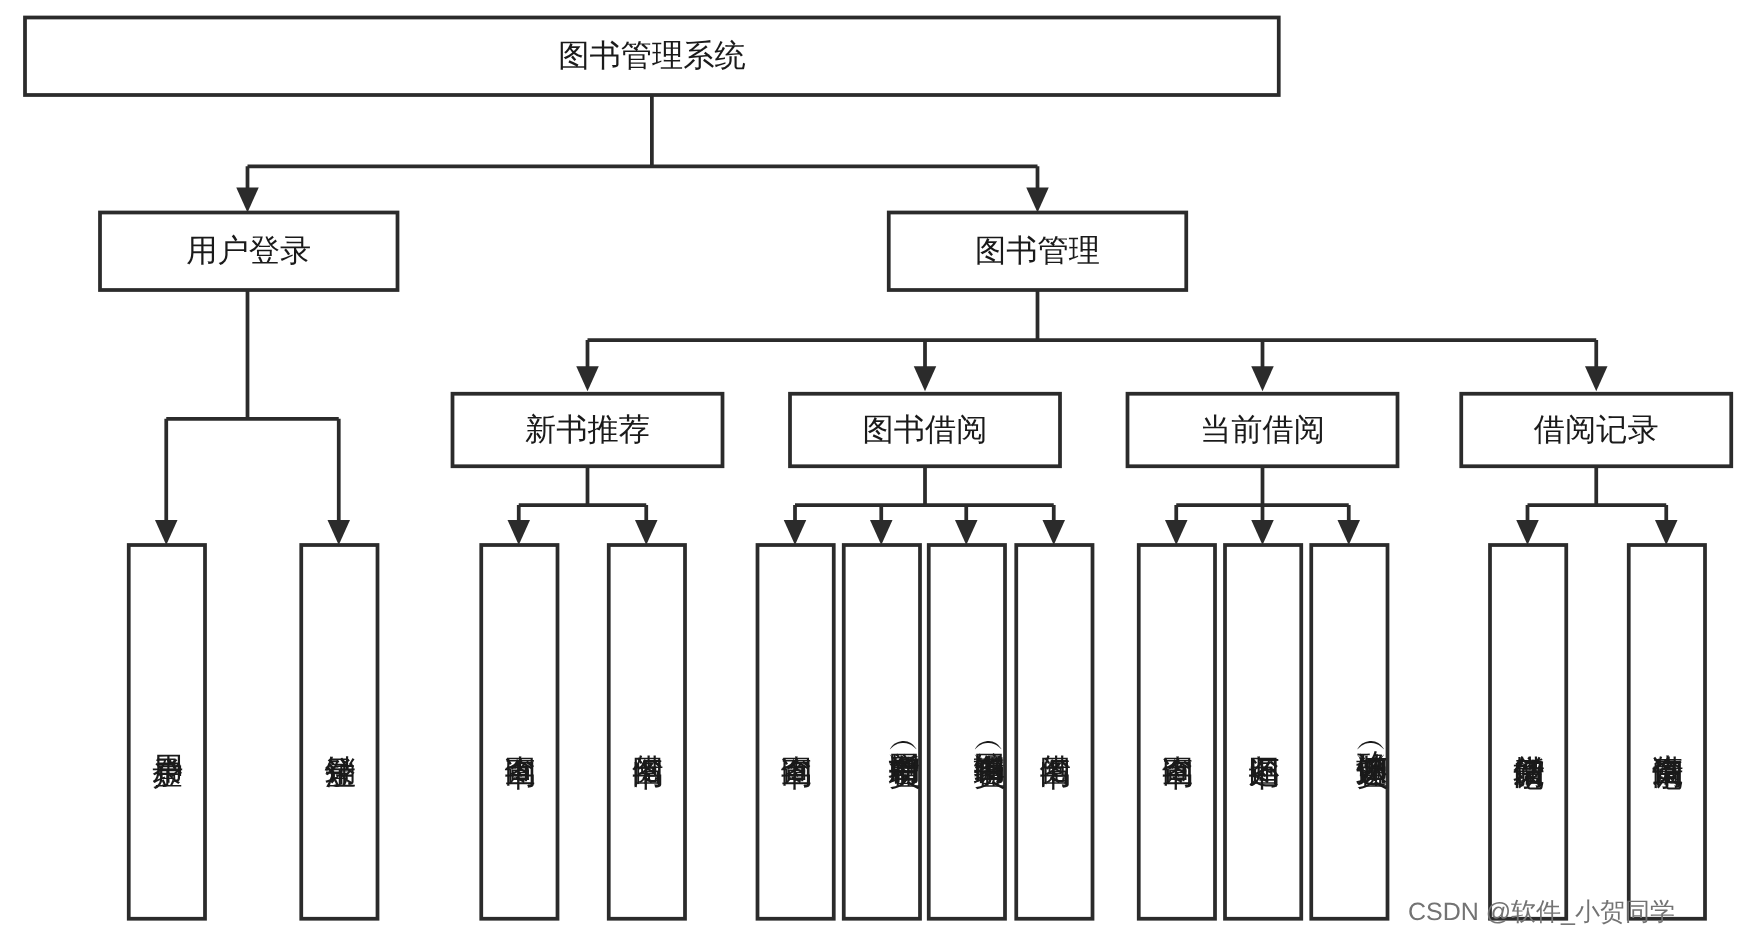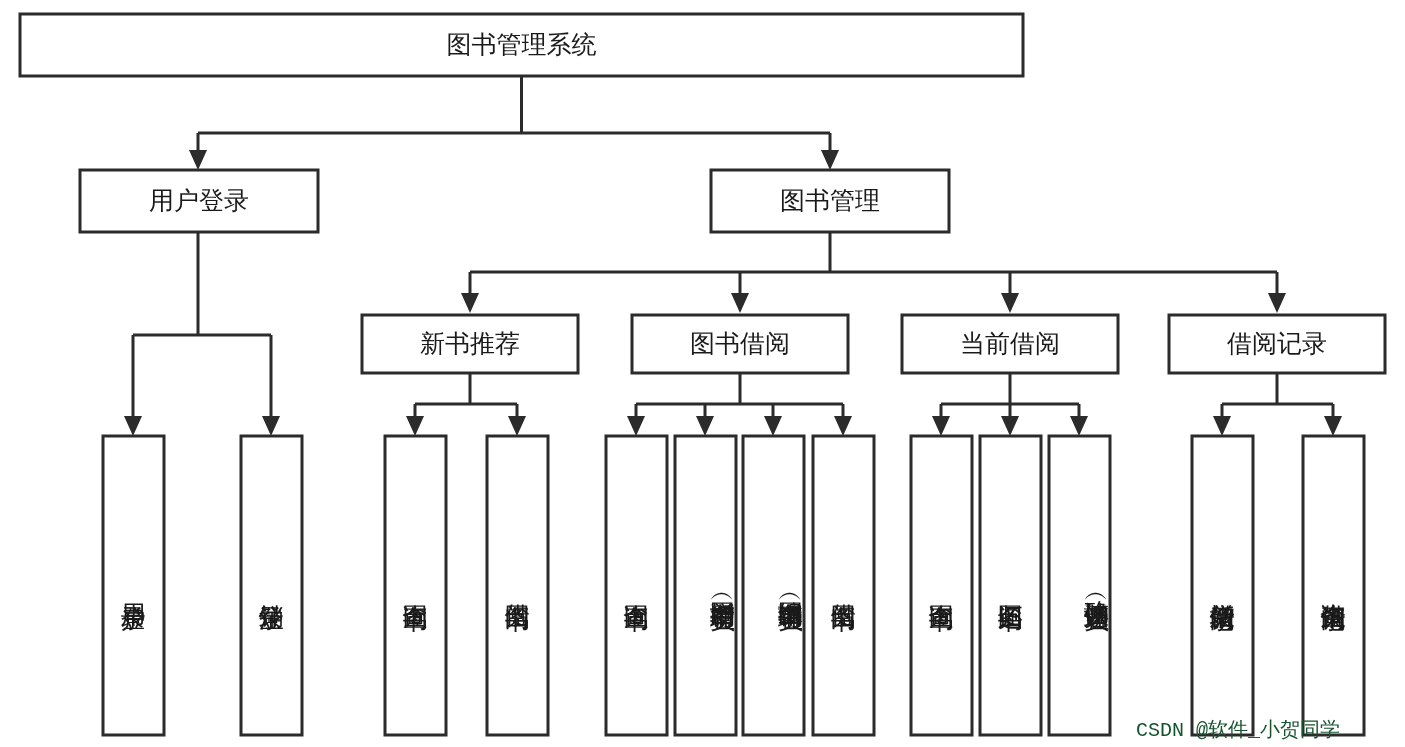--- a/index.html
+++ b/index.html
@@ -70,23 +70,23 @@
     color: #1a1a1a;
     letter-spacing: 1px;
     white-space: nowrap;
     pointer-events: none;
     user-select: none;
   }
   .watermark {
     position: absolute;
     right: 8px;
     bottom: 4px;
-    font-family: Liberation Mono, monospace;
+    font-family: Liberation Sans, sans-serif;
     font-size: 20px;
-    color: #14532d;
+    color: #737373;
     white-space: nowrap;
     user-select: none;
   }
 </style>
 </head>
 <body>
 
 <div id="diagram-root">
 
   <svg id="tree-svg" viewBox="0 0 1405 747" xmlns="http://www.w3.org/2000/svg">

